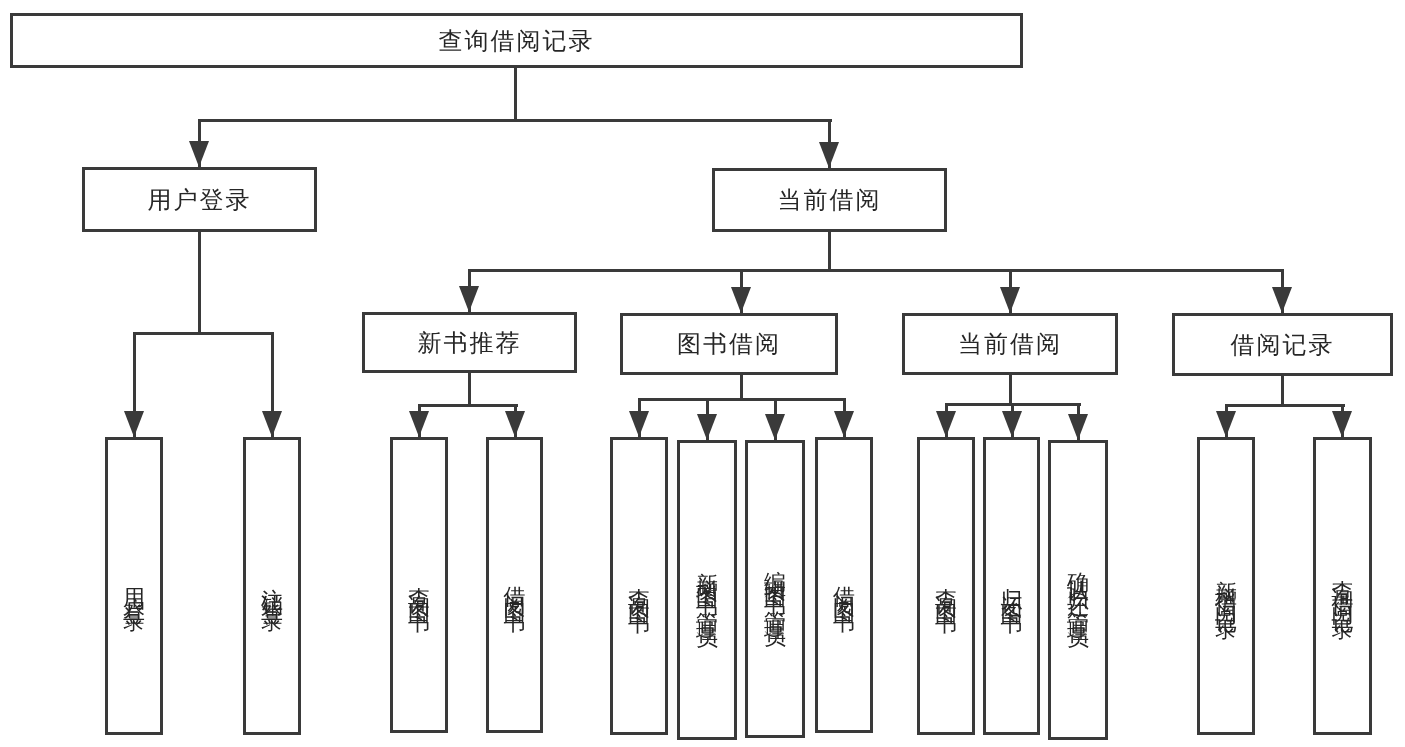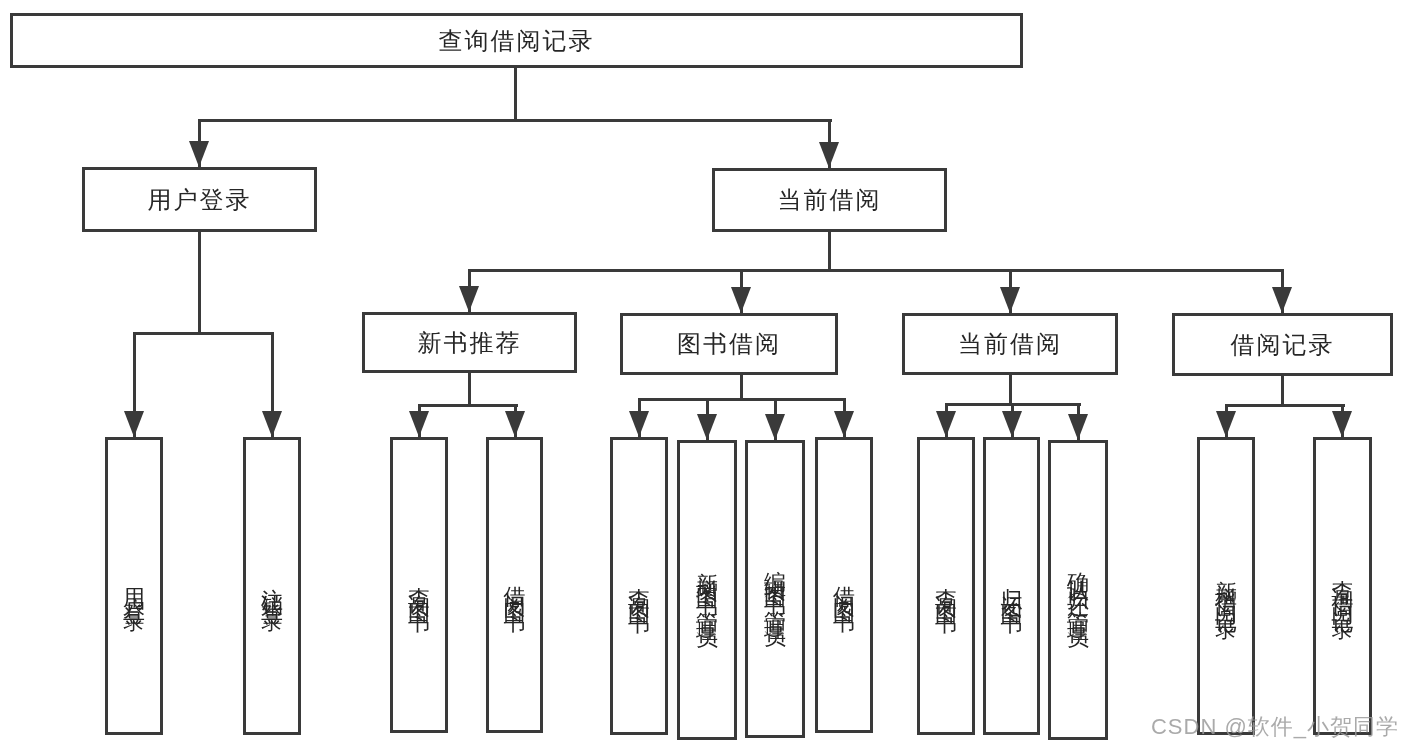--- a/index.html
+++ b/index.html
@@ -192,15 +192,14 @@
     <span class="vtext">确认归还（管理员）</span>
   </div>
 
   <div class="vbox" style="left:1197px; top:437px; width:58px; height:298px;">
     <span class="vtext">新增借阅记录</span>
   </div>
   <div class="vbox" style="left:1313px; top:437px; width:59px; height:298px;">
     <span class="vtext">查询借阅记录</span>
   </div>
 
-  <div class="watermark">CSDN @软件_小贺同学</div>
 
 </div>
 
 </body></html>

